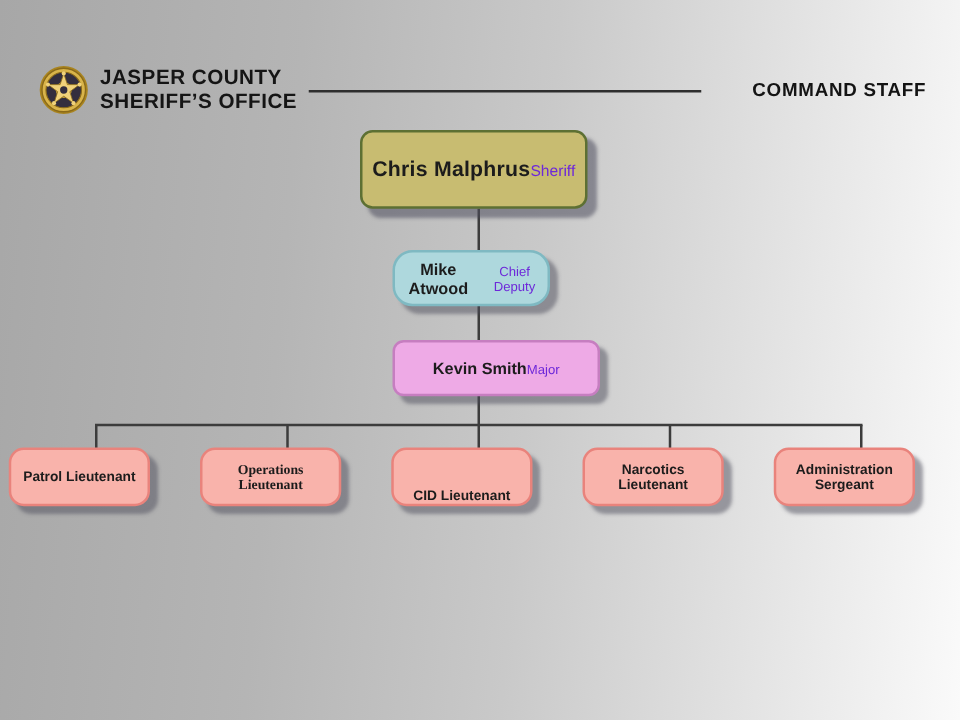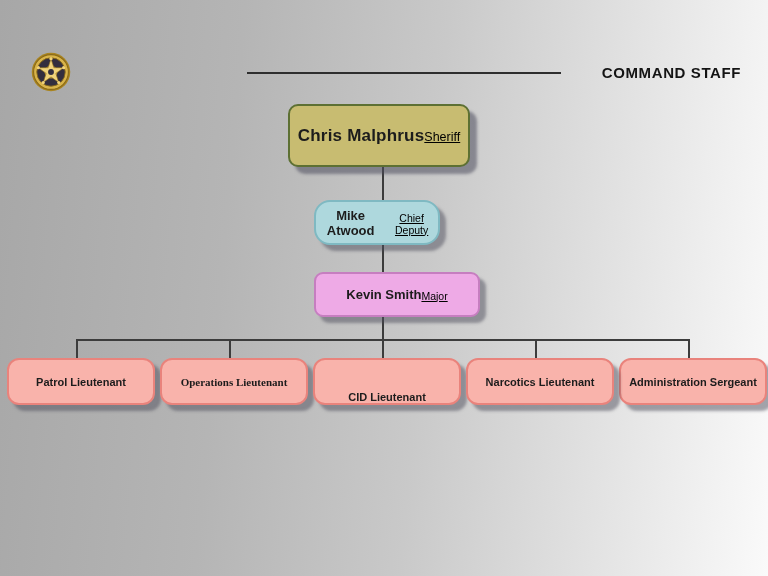--- a/index.html
+++ b/index.html
@@ -43,21 +43,21 @@
   .conn-d4 { left: 535px; top: 340px; height: 19px; }
   .conn-d5 { left: 688px; top: 340px; height: 19px; }
 
   
   .node {
     position: absolute; box-sizing: border-box;
     display: flex; align-items: center; justify-content: center;
     text-align: center;
   }
   .node .name { font-weight: 800; color: #1c1c1c; }
-  .node .role { color: #000000; text-decoration: underline; }
+  .node .role { color: #6d28d9; }
 
   .node-sheriff {
     left: 288px; top: 104px; width: 182px; height: 63px;
     background: #c8bc71; border: 2.5px solid #5d7033; border-radius: 10px;
     box-shadow: 7px 7px 3px rgba(77, 77, 92, 0.55);
   }
   .node-sheriff .name { font-size: 17px; letter-spacing: 0.2px; }
   .node-sheriff .role { font-size: 12.5px; margin-top: 2px; }
 
   .node-chief-deputy {
@@ -67,21 +67,21 @@
   }
   .node-major {
     left: 314px; top: 272px; width: 166px; height: 45px;
     background: #eeaae6; border: 2px solid #c67ec0; border-radius: 9px;
     box-shadow: 6px 6px 3px rgba(77, 77, 92, 0.5);
   }
   .node-chief-deputy .name, .node-major .name { font-size: 13px; }
   .node-chief-deputy .role, .node-major .role { font-size: 10.5px; margin-top: 2px; }
 
   .unit {
-    position: absolute; top: 358px; width: 148px; height: 47px; box-sizing: border-box;
+    position: absolute; top: 358px; width: 113px; height: 47px; box-sizing: border-box;
     background: #f9b3ab; border: 2px solid #e9837c; border-radius: 12px;
     box-shadow: 6px 6px 3px rgba(77, 77, 92, 0.5);
     display: flex; align-items: center; justify-content: center; text-align: center;
   }
   .unit .label { font-weight: 800; font-size: 11px; color: #1c1c1c; padding: 0 6px; }
   .unit-1 { left: 7px; }
   .unit-2 { left: 160px; font-family: Liberation Serif, serif; }
   .unit-3 { left: 313px; align-items: flex-end; }
   .unit-4 { left: 466px; }
   .unit-5 { left: 619px; }
@@ -102,20 +102,24 @@
       </g>
       <g fill="#f0d27a">
         <circle cx="24" cy="9.5" r="1.8"></circle>
           <circle cx="37.8" cy="19.3" r="1.8"></circle>
         <circle cx="32.5" cy="35.5" r="1.8"></circle>
           <circle cx="15.5" cy="35.5" r="1.8"></circle>
         <circle cx="10.2" cy="19.3" r="1.8"></circle>
       </g>
       <circle cx="24" cy="24" r="3.2" fill="#332e3e"></circle>
     </svg>
+    <div class="brand-text">
+      <div>JASPER COUNTY</div>
+      <div>SHERIFF’S OFFICE</div>
+    </div>
   </div>
 
   <div class="header-divider"></div>
 
   <div class="page-title">COMMAND STAFF</div>
 
   <div class="conn v conn-s-cd"></div>
   <div class="conn v conn-cd-m"></div>
   <div class="conn v conn-m-bar"></div>
   <div class="conn h conn-bar"></div>

